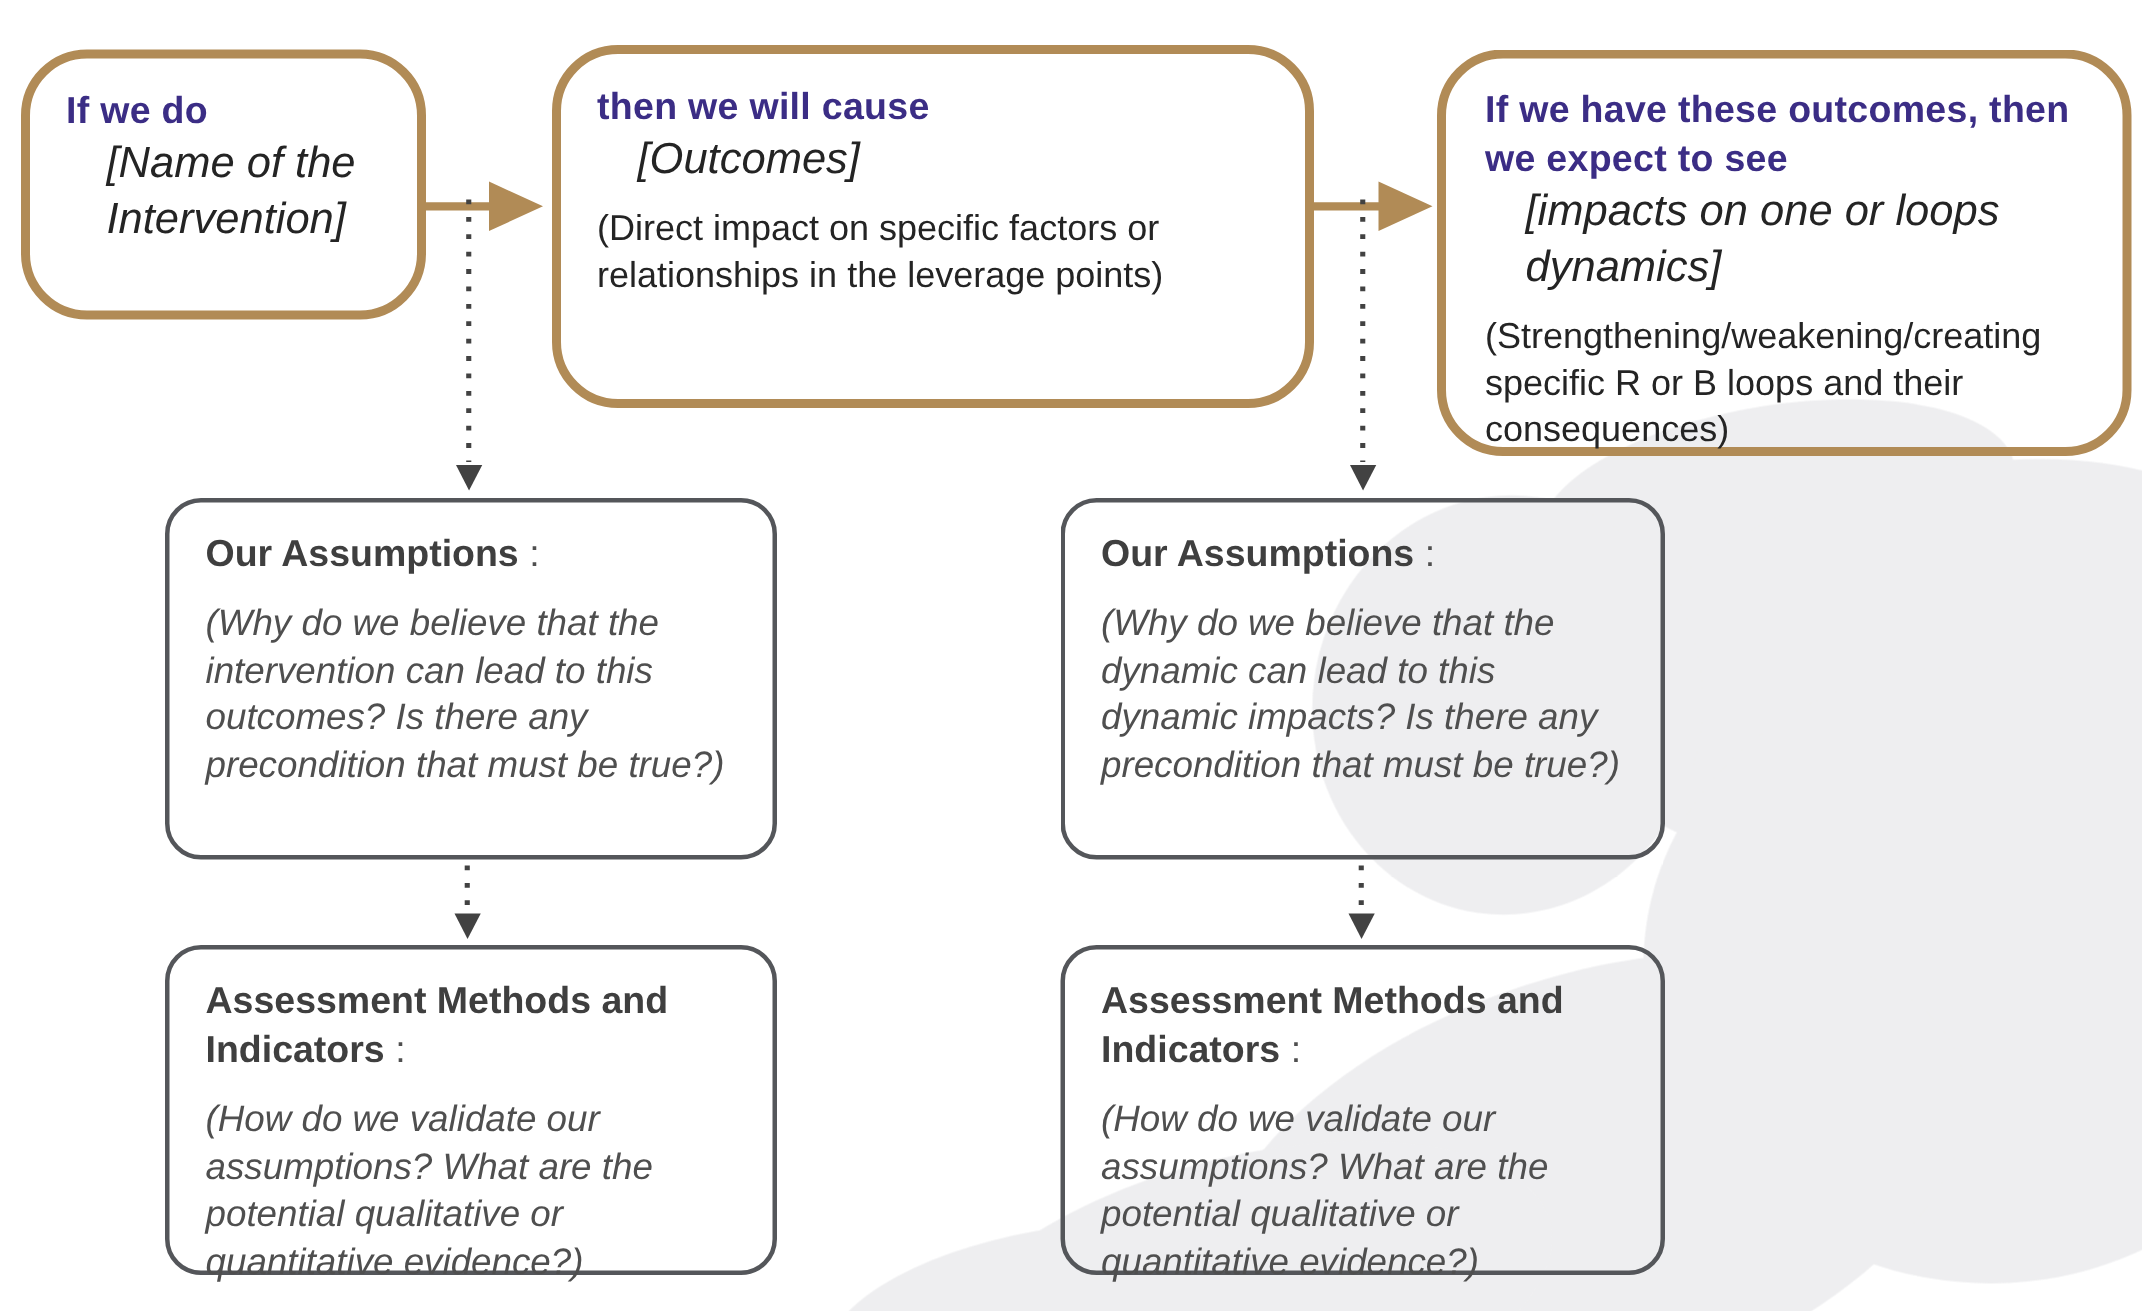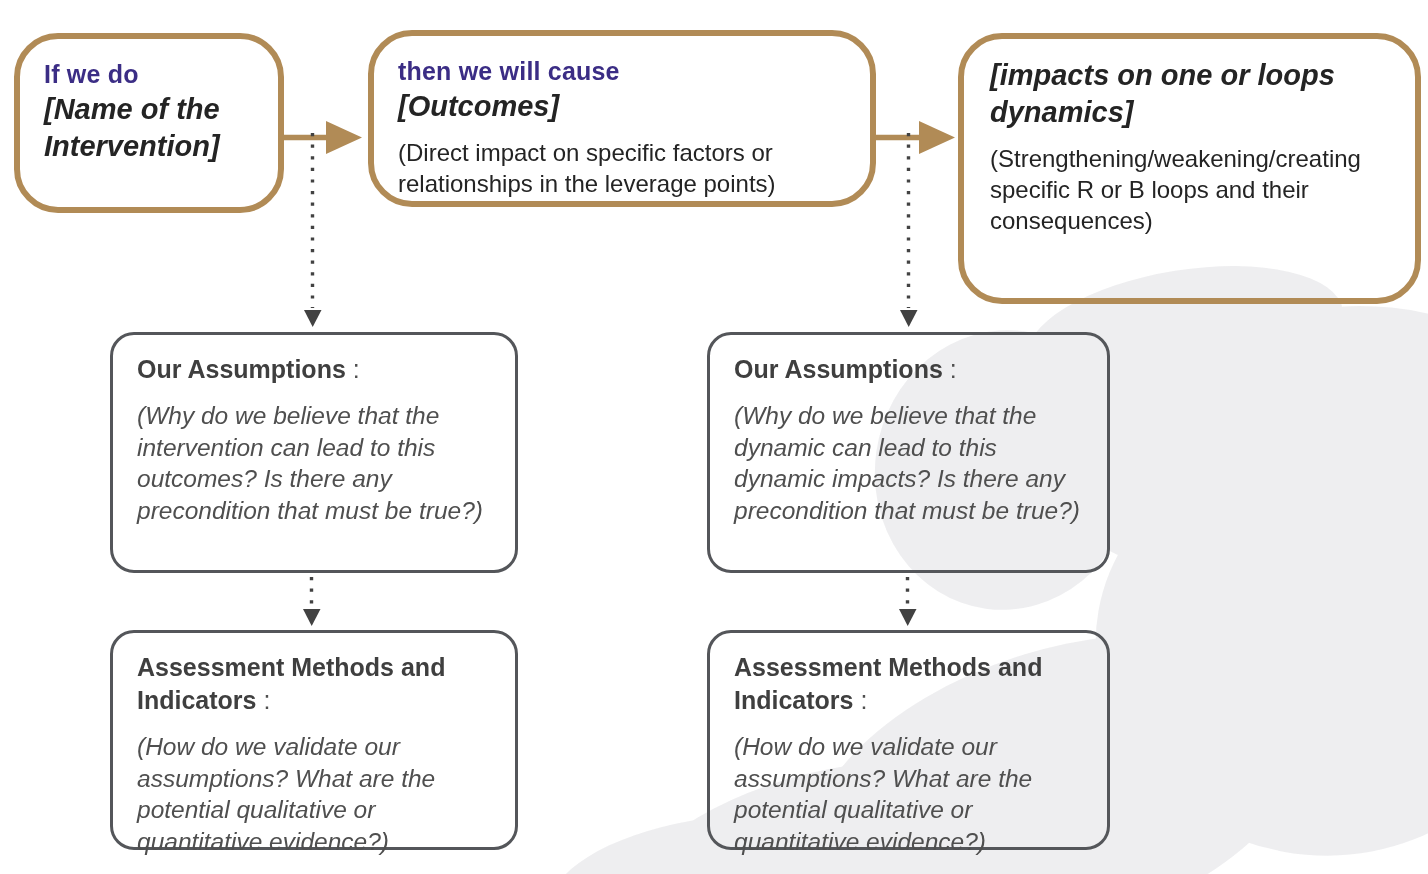--- a/index.html
+++ b/index.html
@@ -46,21 +46,22 @@
     font-weight:bold;
     font-size:25px;
     line-height:33px;
     letter-spacing:.2px;
   }
   .placeholder{
     color:var(--text-dark);
     font-style:italic;
     font-size:29px;
     line-height:37px;
-    font-weight:700;
+    font-weight:400;
+    margin-left:27px;
   }
   .note{
     color:var(--text-dark);
     font-size:24px;
     line-height:31px;
     margin-top:12px;
   }
   .note.breaky{overflow-wrap:anywhere;word-break:break-word;}
   .gray-heading{
     color:var(--heading-gray);
@@ -72,21 +73,21 @@
   .gray-body{
     color:var(--text-gray);
     font-style:italic;
     font-size:24.5px;
     line-height:31.5px;
     margin-top:14px;
   }
 
   
   #box-intervention{left:14px;top:33px;width:270px;height:180px;}
-  #box-outcomes{left:368px;top:30px;width:508px;height:177px;}
+  #box-outcomes{left:368px;top:30px;width:508px;height:242px;}
   #box-impacts{left:958px;top:33px;width:463px;height:271px;}
   #box-impacts .inner{padding:18px 20px 14px 26px;}
   #box-assumptions-left{left:110px;top:332px;width:408px;height:241px;}
   #box-assumptions-right{left:707px;top:332px;width:403px;height:241px;}
   #box-assessment-left{left:110px;top:630px;width:408px;height:220px;}
   #box-assessment-right{left:707px;top:630px;width:403px;height:220px;}
   .plain .inner{padding:18px 20px 14px 24px;}
 </style>
 </head>
 <body>
@@ -115,20 +116,21 @@
   <div class="box flow" id="box-outcomes">
     <div class="inner">
       <div class="flow-heading">then we will cause</div>
       <div class="placeholder">[Outcomes]</div>
       <div class="note">(Direct impact on specific factors or relationships in the leverage points)</div>
     </div>
   </div>
 
   <div class="box flow" id="box-impacts">
     <div class="inner">
+      <div class="flow-heading">If we have these outcomes, then we expect to see</div>
       <div class="placeholder">[impacts on one or loops dynamics]</div>
       <div class="note breaky">(Strengthening/weakening/creating specific R or B loops and their consequences)</div>
     </div>
   </div>
 
   <div class="box plain" id="box-assumptions-left">
     <div class="inner">
       <div class="gray-heading"><span>Our Assumptions</span><span class="colon"> :</span></div>
       <div class="gray-body">(Why do we believe that the intervention can lead to this outcomes? Is there any precondition that must be true?)</div>
     </div>

